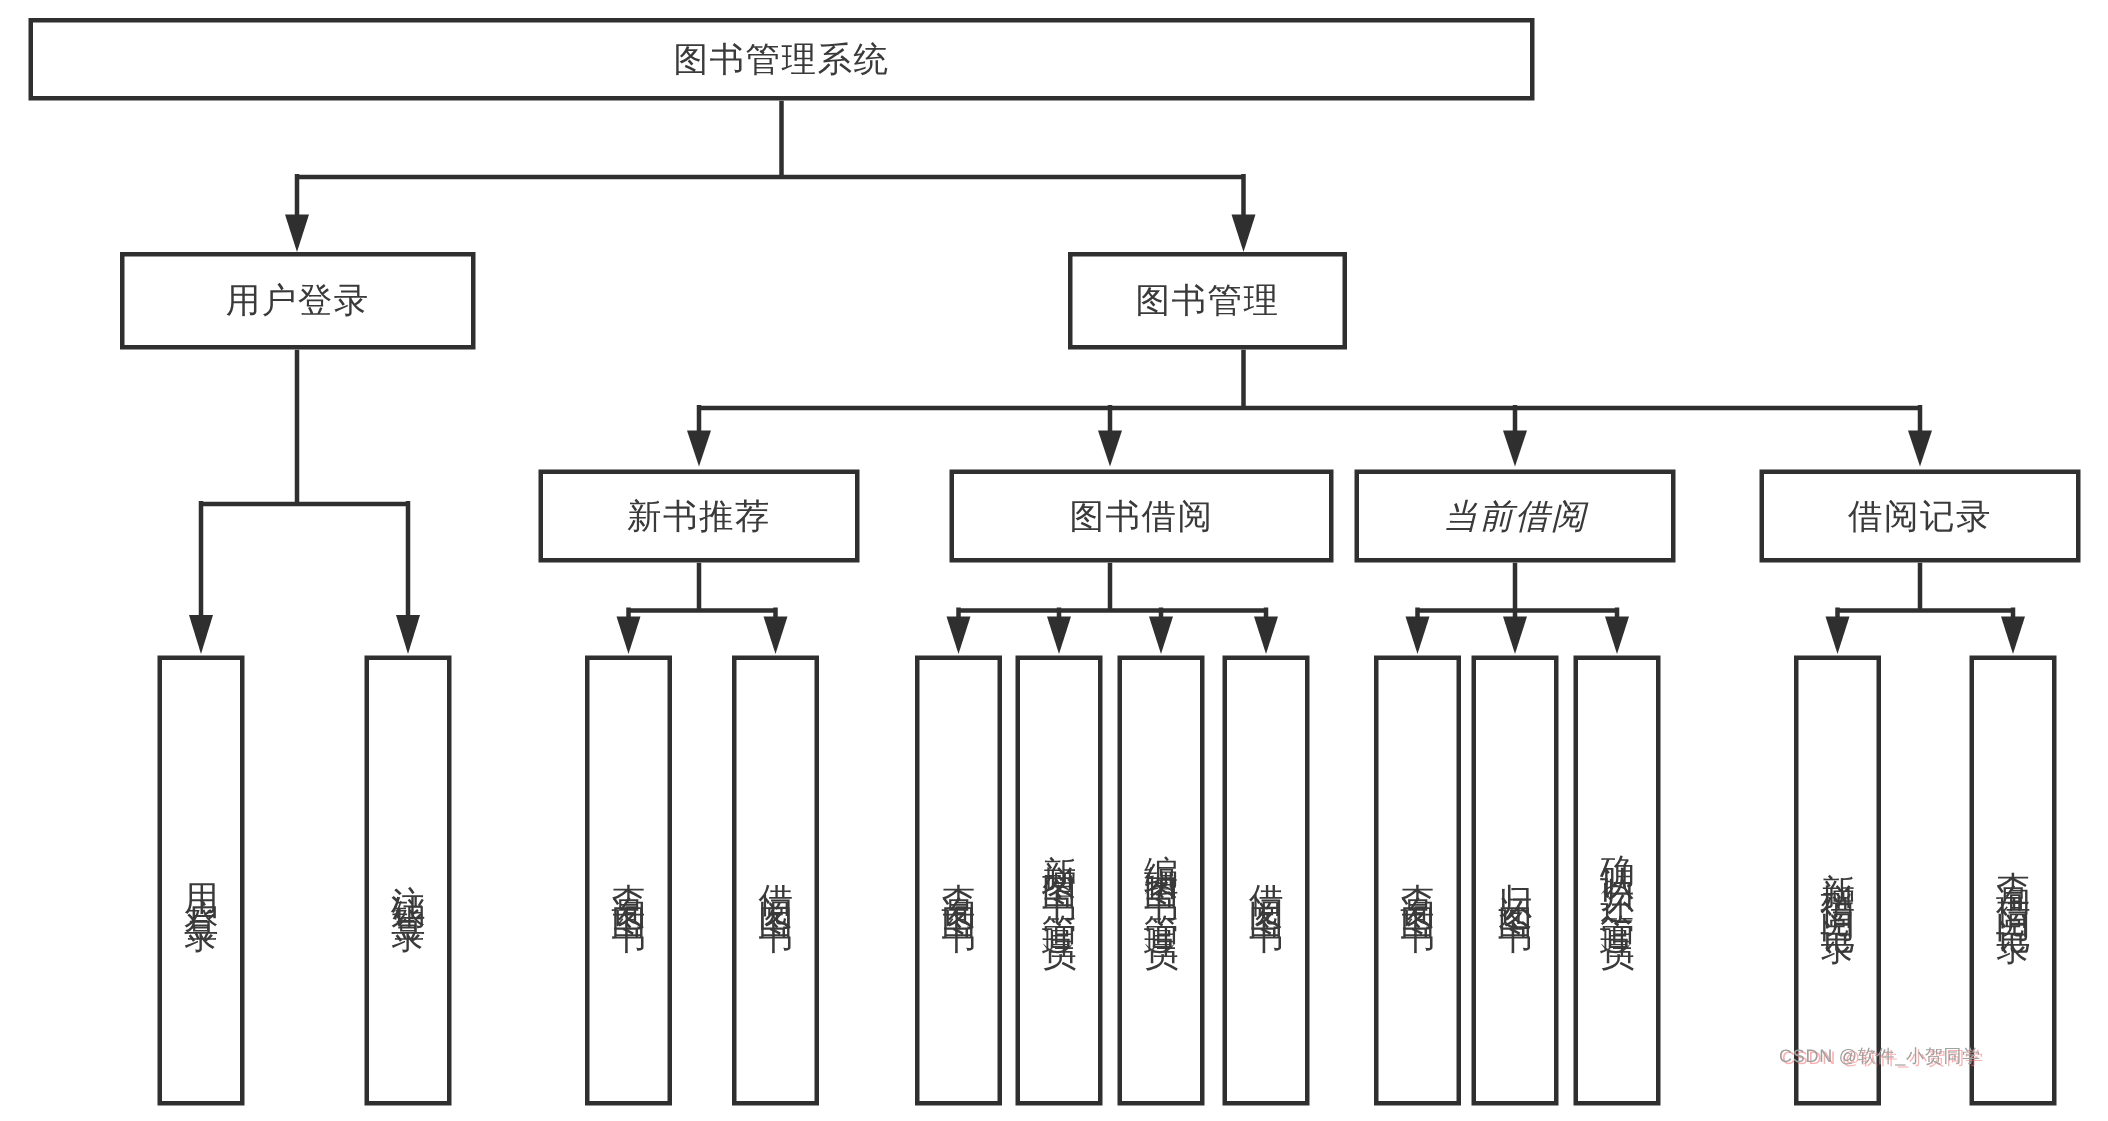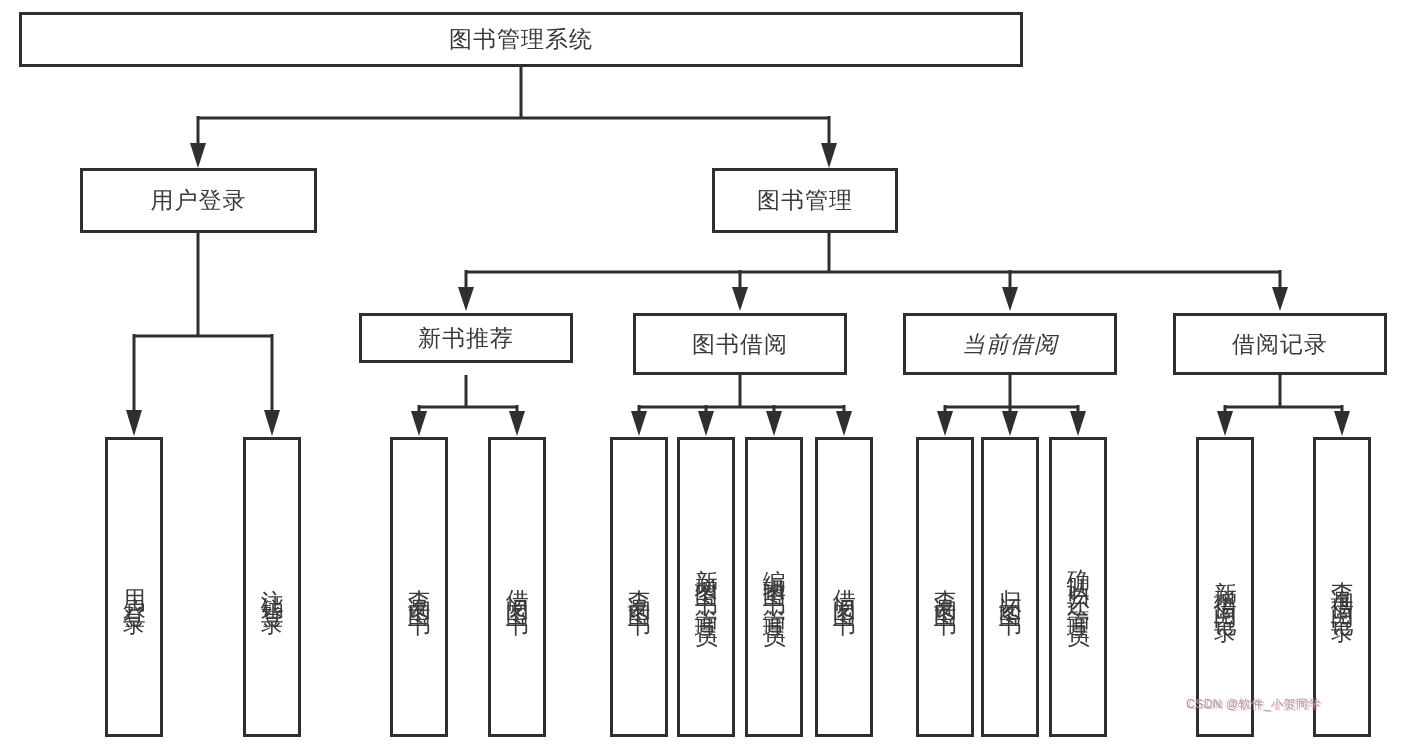--- a/index.html
+++ b/index.html
@@ -94,22 +94,22 @@
       <polygon points="1217,411 1233,411 1225,436" fill="#2f2f2f" stroke="none"></polygon>
       <polygon points="1334,411 1350,411 1342,436" fill="#2f2f2f" stroke="none"></polygon>
     </g>
   </svg>
 
   <div class="node" style="left:19px;top:12px;width:1004px;height:55px;">图书管理系统</div>
 
   <div class="node" style="left:80px;top:168px;width:237px;height:65px;">用户登录</div>
   <div class="node" style="left:712px;top:168px;width:186px;height:65px;">图书管理</div>
 
-  <div class="node" style="left:359px;top:313px;width:214px;height:50px;">新书推荐</div>
-  <div class="node" style="left:633px;top:313px;width:214px;height:62px;">图书借阅</div>
+  <div class="node" style="left:359px;top:313px;width:214px;height:62px;">新书推荐</div>
+  <div class="node" style="left:633px;top:313px;width:256px;height:62px;">图书借阅</div>
   <div class="node" style="left:903px;top:313px;width:214px;height:62px;font-style:italic;">当前借阅</div>
   <div class="node" style="left:1173px;top:313px;width:214px;height:62px;">借阅记录</div>
 
   <div class="node vnode" style="left:105px;top:437px;width:58px;height:300px;">用户登录</div>
   <div class="node vnode" style="left:243px;top:437px;width:58px;height:300px;">注销登录</div>
 
   <div class="node vnode" style="left:390px;top:437px;width:58px;height:300px;">查询图书</div>
   <div class="node vnode" style="left:488px;top:437px;width:58px;height:300px;">借阅图书</div>
 
   <div class="node vnode" style="left:610px;top:437px;width:58px;height:300px;">查询图书</div>

